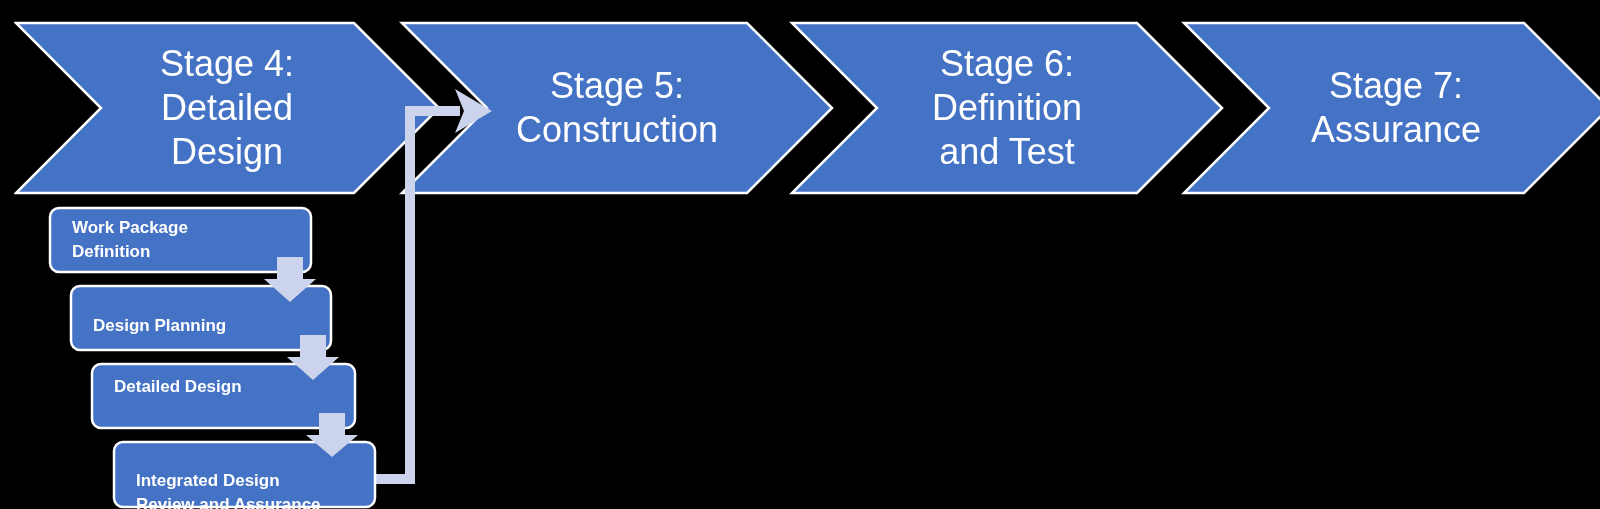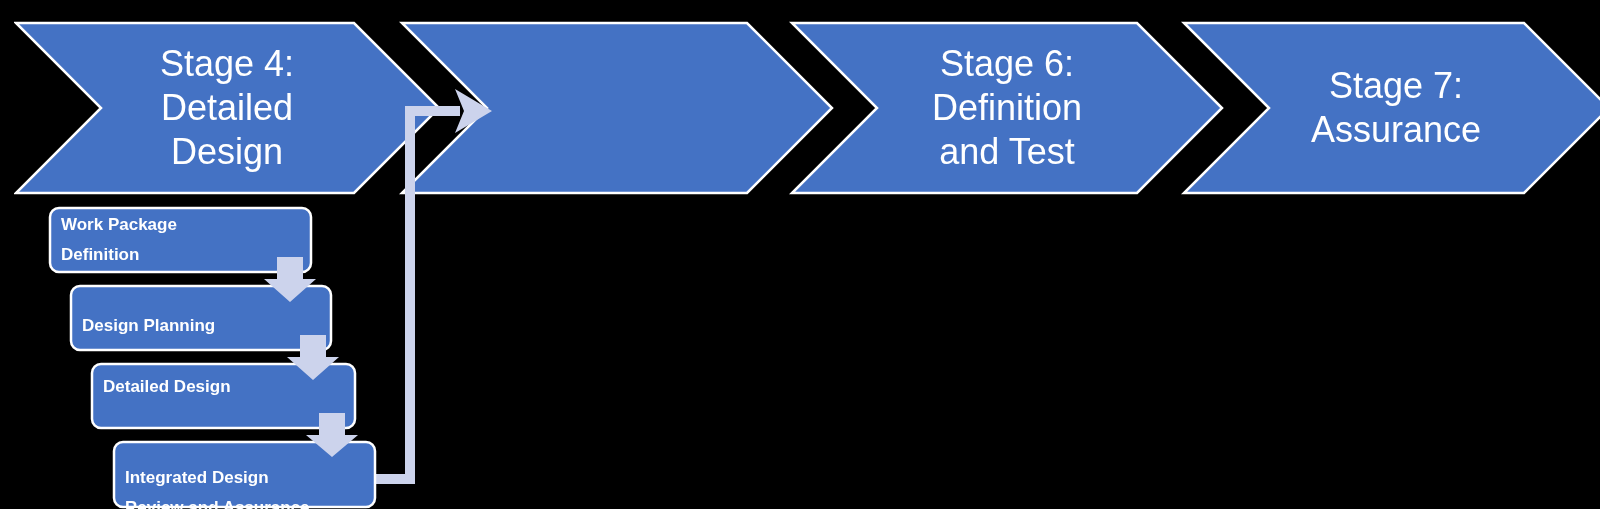--- a/index.html
+++ b/index.html
@@ -28,23 +28,23 @@
     white-space: pre-line;
     pointer-events: none;
   }
   .box-label {
     position: absolute;
     display: flex;
     align-items: center;
     color: #FFFFFF;
     font-size: 17px;
     font-weight: bold;
-    line-height: 30px;
+    line-height: 24px;
     white-space: pre-line;
-    padding-left: 11px;
+    padding-left: 22px;
     box-sizing: border-box;
     pointer-events: none;
   }
   #label-stage-4 { left: 53px; }
   #label-stage-5 { left: 443px; }
   #label-stage-6 { left: 833px; }
   #label-stage-7 { left: 1222px; }
   #label-box-1 { left: 36px;  top: 208px; width: 261px; height: 64px; }
   #label-box-2 { left: 57px;  top: 286px; width: 260px; height: 80px; }
   #label-box-3 { left: 78px;  top: 364px; width: 263px; height: 46px; }
@@ -71,20 +71,22 @@
     <rect x="100" y="442" width="261" height="65" rx="9" fill="#4472C4" stroke="#FFFFFF" stroke-width="2.5"></rect>
 
     <polygon points="263,257 289,257 289,279 302,279 276,302 250,279 263,279" fill="#CCD3EC"></polygon>
     <polygon points="286,335 312,335 312,357 325,357 299,380 273,357 286,357" fill="#CCD3EC"></polygon>
     <polygon points="305,413 331,413 331,435 344,435 318,457 292,435 305,435" fill="#CCD3EC"></polygon>
   </svg>
 
   <div class="stage-label" id="label-stage-4">Stage 4:
 Detailed
 Design</div>
+  <div class="stage-label" id="label-stage-5">Stage 5:
+Construction</div>
   <div class="stage-label" id="label-stage-6">Stage 6:
 Definition
 and Test</div>
   <div class="stage-label" id="label-stage-7">Stage 7:
 Assurance</div>
 
   <div class="box-label" id="label-box-1">Work Package
 Definition</div>
   <div class="box-label" id="label-box-2">Design Planning</div>
   <div class="box-label" id="label-box-3">Detailed Design</div>

